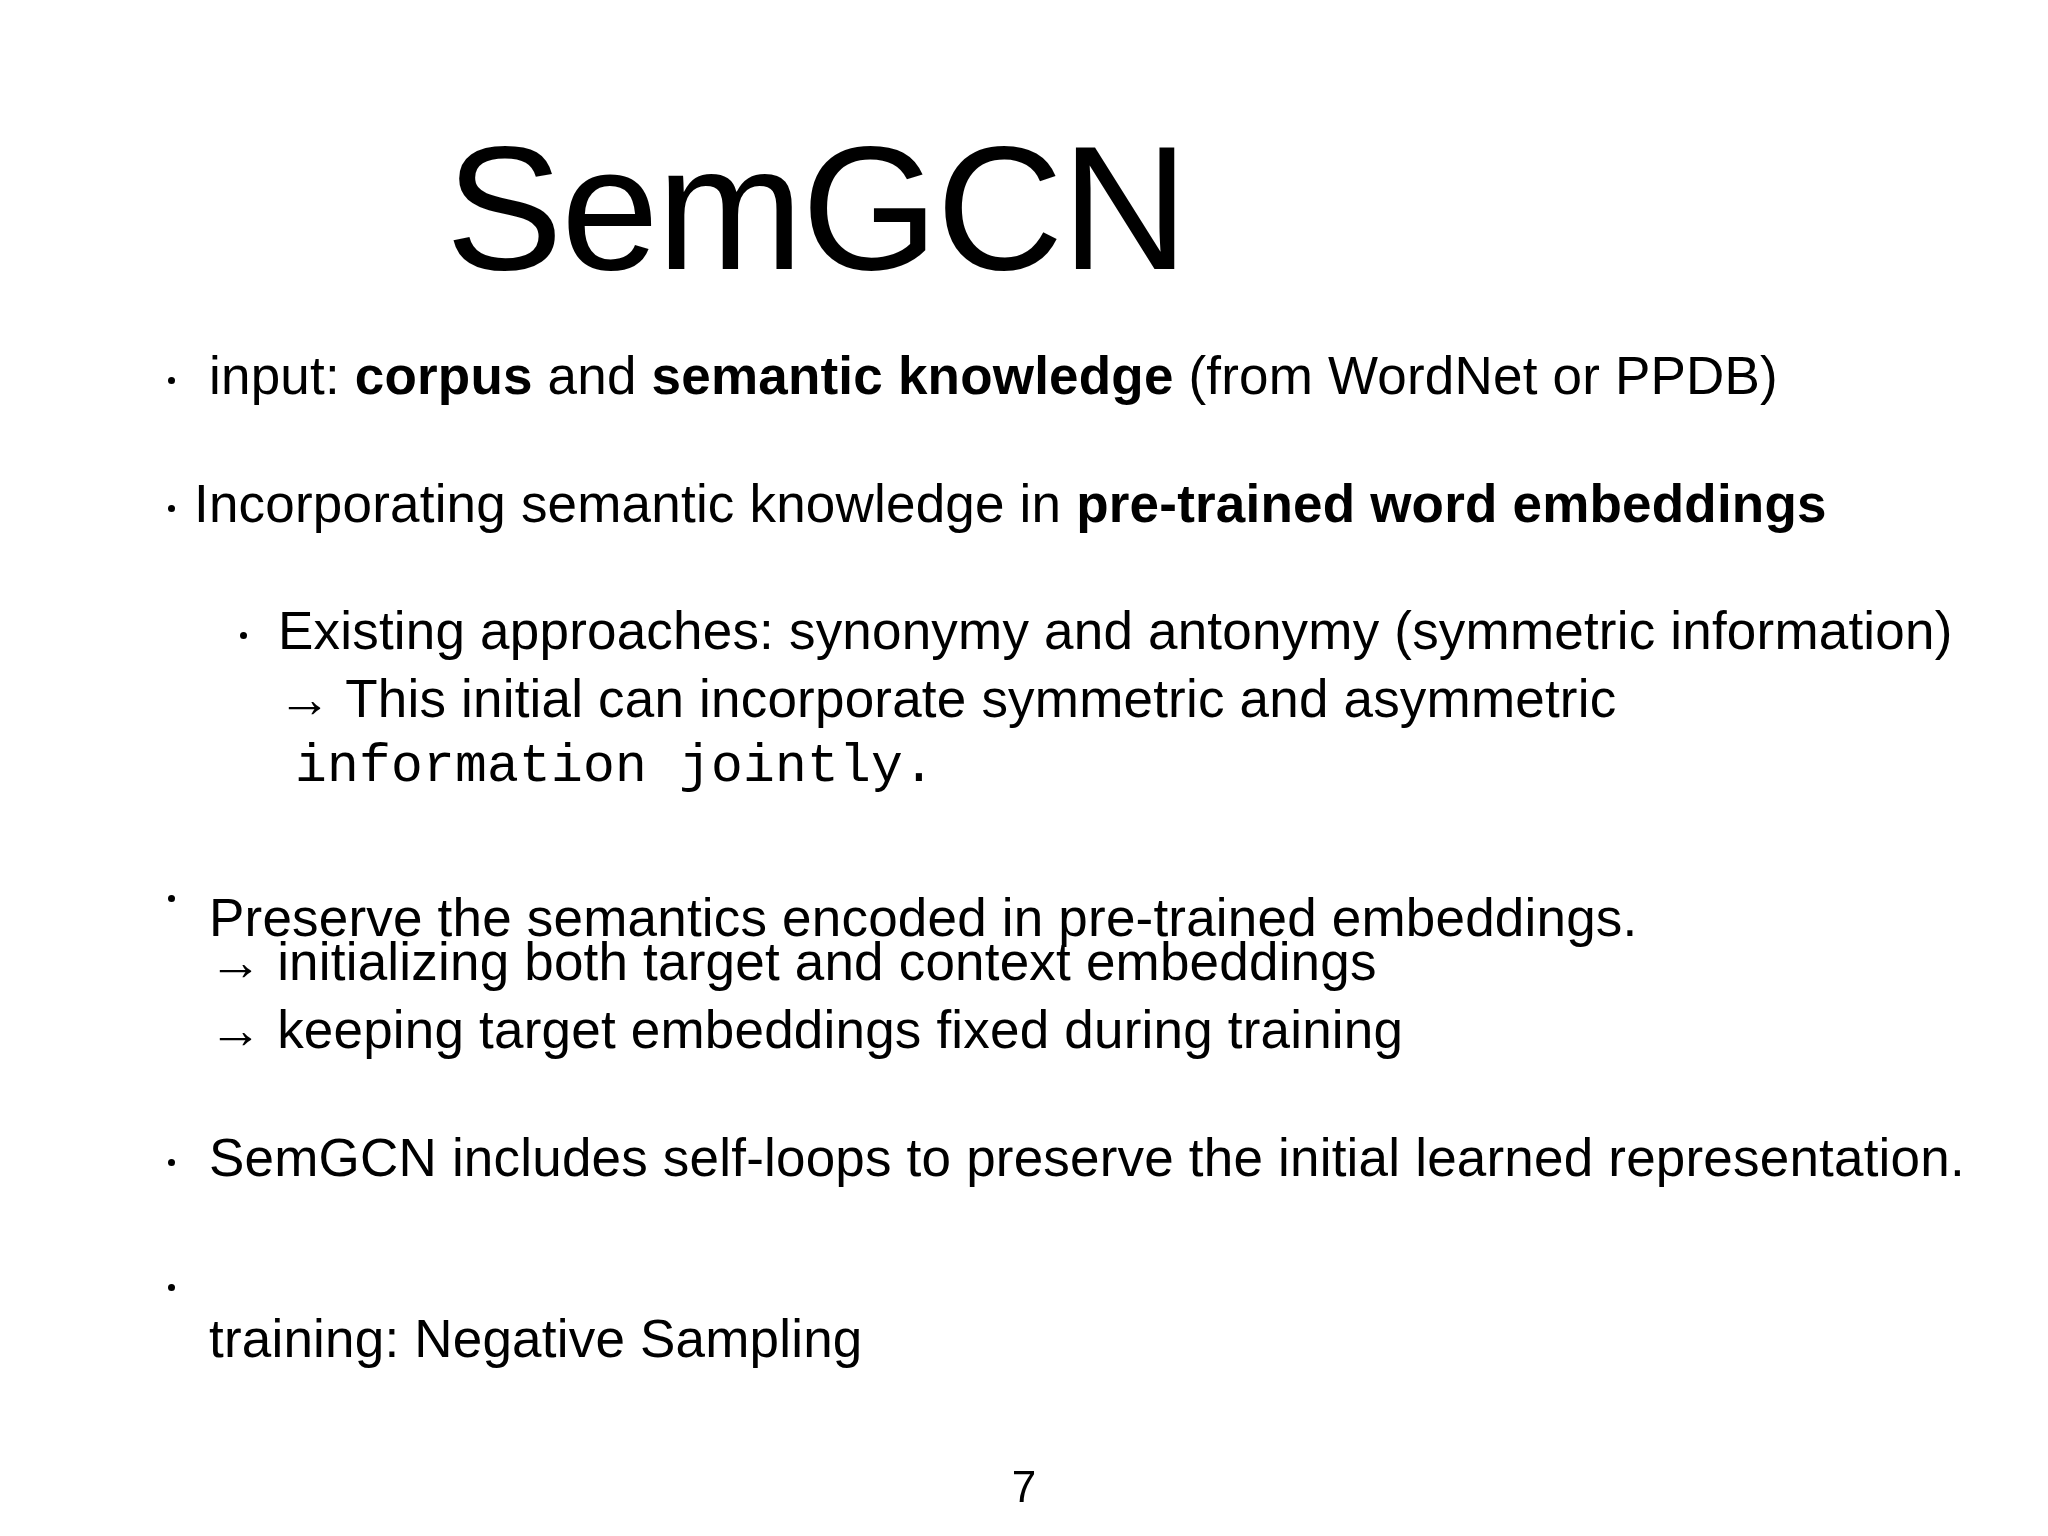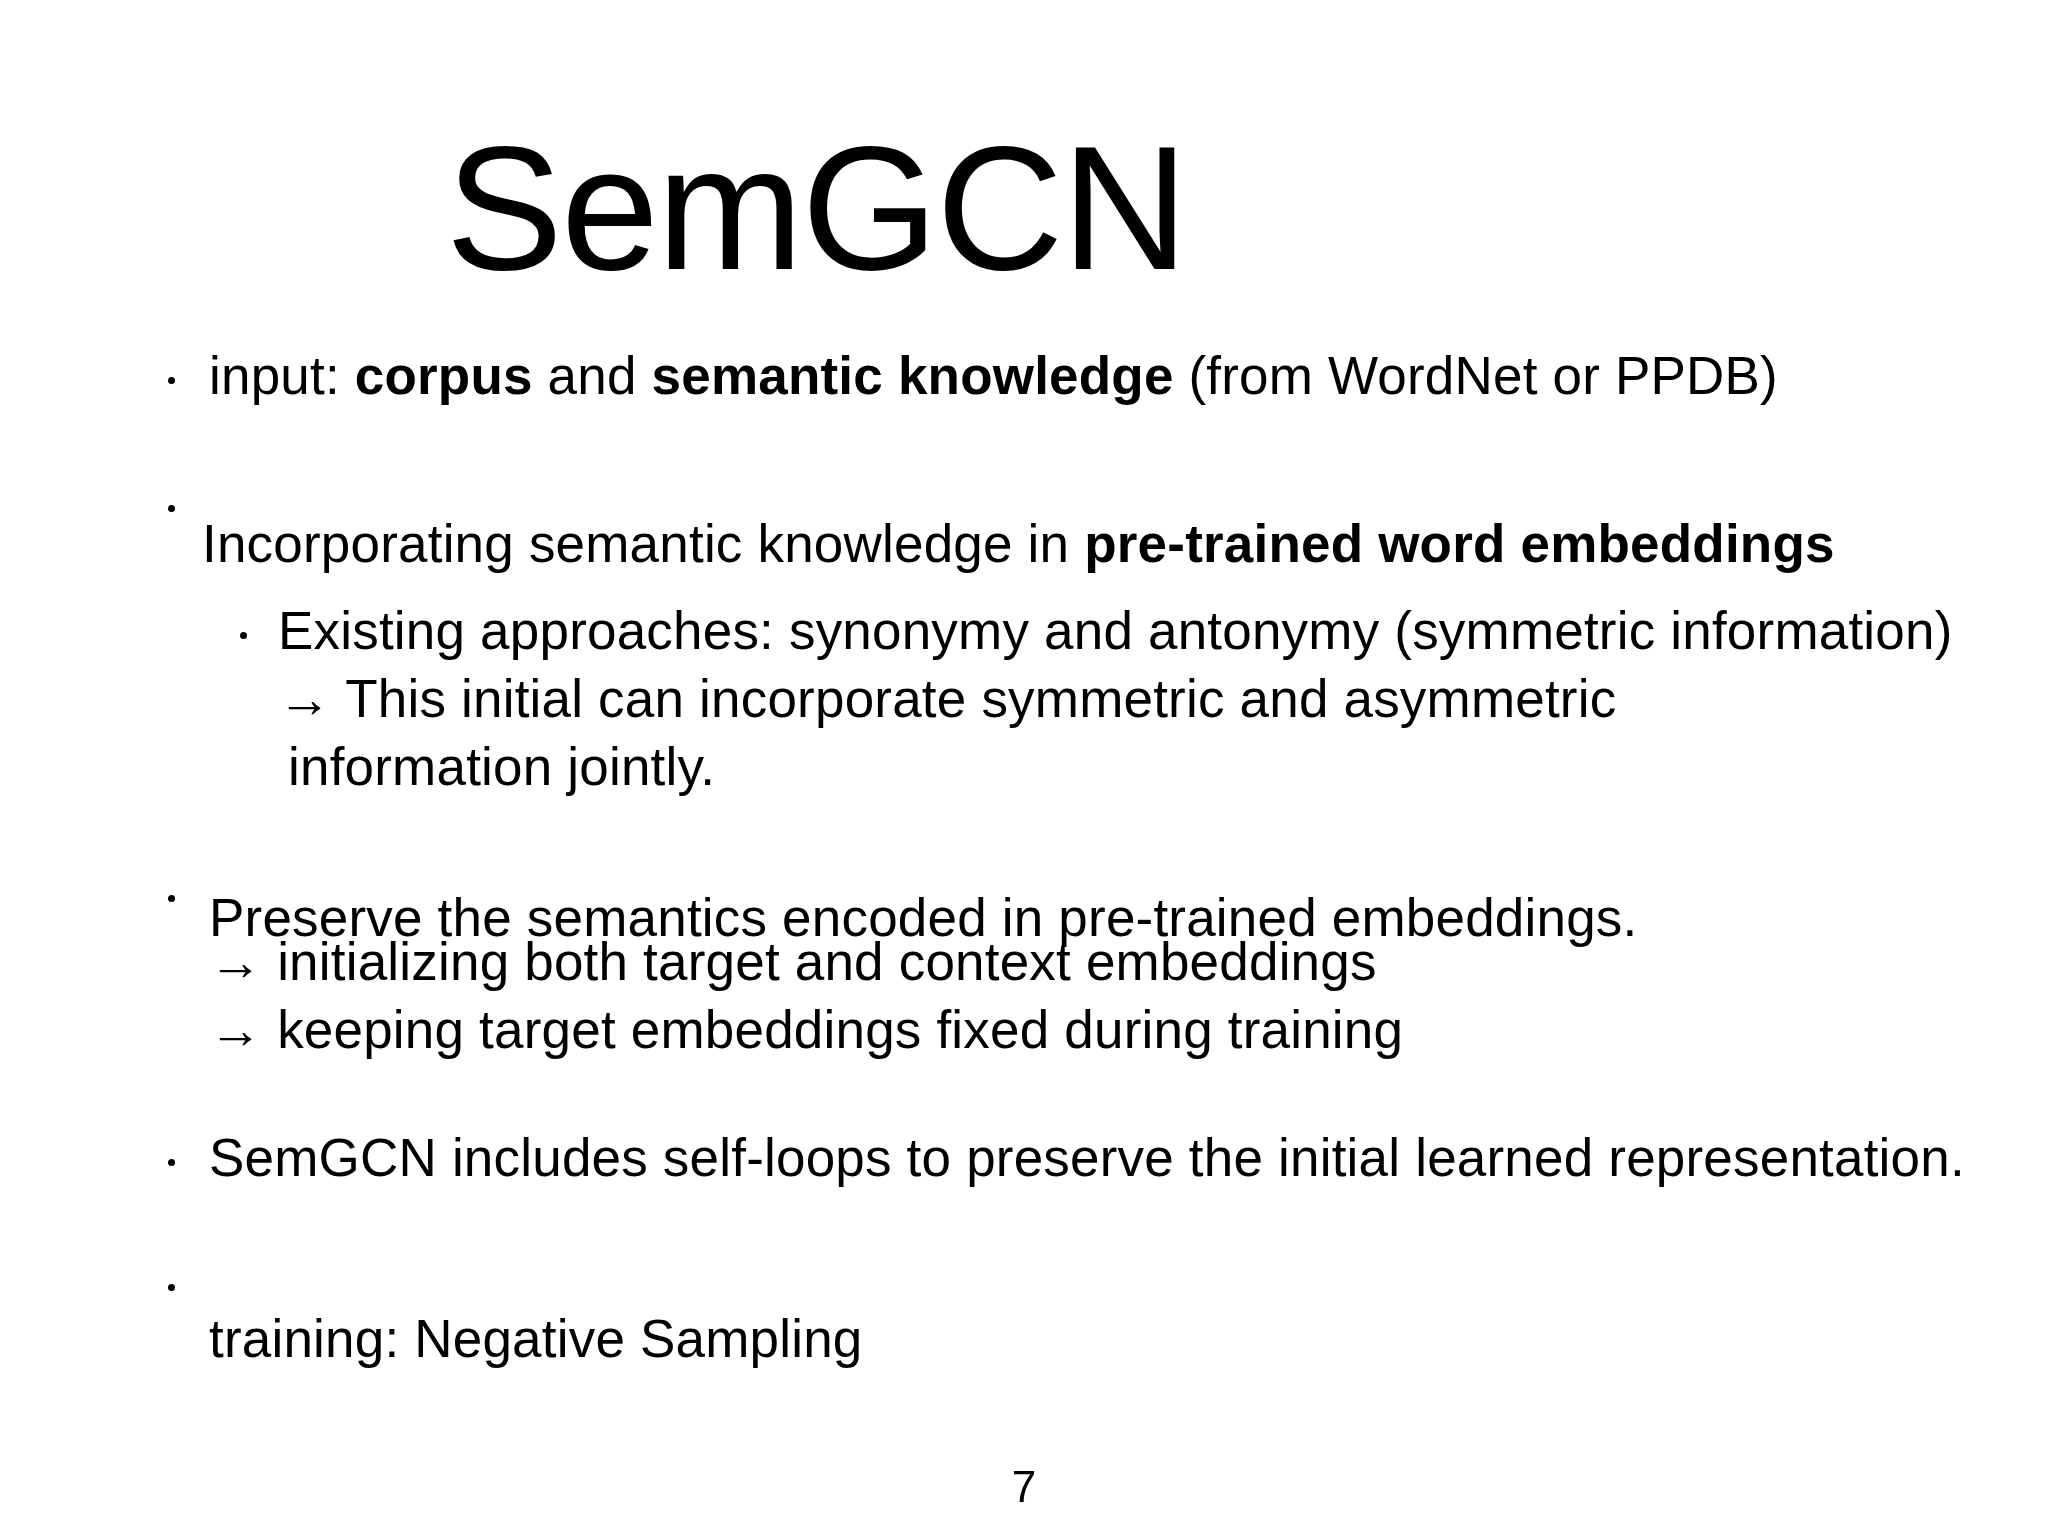--- a/index.html
+++ b/index.html
@@ -38,30 +38,30 @@
 
   <div>
     <span class="dot" style="left:168px; top:377px;"></span>
     <div class="line" style="left:209px; top:348px;">
       <span>input: </span><b>corpus</b><span> and </span><b>semantic knowledge</b><span> (from WordNet or PPDB)</span>
     </div>
   </div>
 
   <div>
     <span class="dot" style="left:168px; top:505px;"></span>
-    <div class="line" style="left:202px; top:476px;margin-top:40px;">
+    <div class="line" style="left:194px; top:476px;">
       <span>Incorporating semantic knowledge in </span><b>pre-trained word embeddings</b>
     </div>
   </div>
 
   <div>
     <span class="dot" style="left:240px; top:632px;"></span>
     <div class="line" style="left:278px; top:603px;">Existing approaches: synonymy and antonymy (symmetric information)</div>
     <div class="line" style="left:278px; top:671px;">→ This initial can incorporate symmetric and asymmetric</div>
-    <div class="line" style="left:288px; top:739px;">information jointly.</div>
+    <div class="line" style="left:295px; top:739px;font-family:Liberation Mono, monospace;">information jointly.</div>
   </div>
 
   <div>
     <span class="dot" style="left:168px; top:895px;"></span>
     <div class="line" style="left:209px; top:866px;margin-top:24px;">Preserve the semantics encoded in pre-trained embeddings.</div>
     <div class="line" style="left:209px; top:934px;">→ initializing both target and context embeddings</div>
     <div class="line" style="left:209px; top:1002px;">→ keeping target embeddings fixed during training</div>
   </div>
 
   <div>

